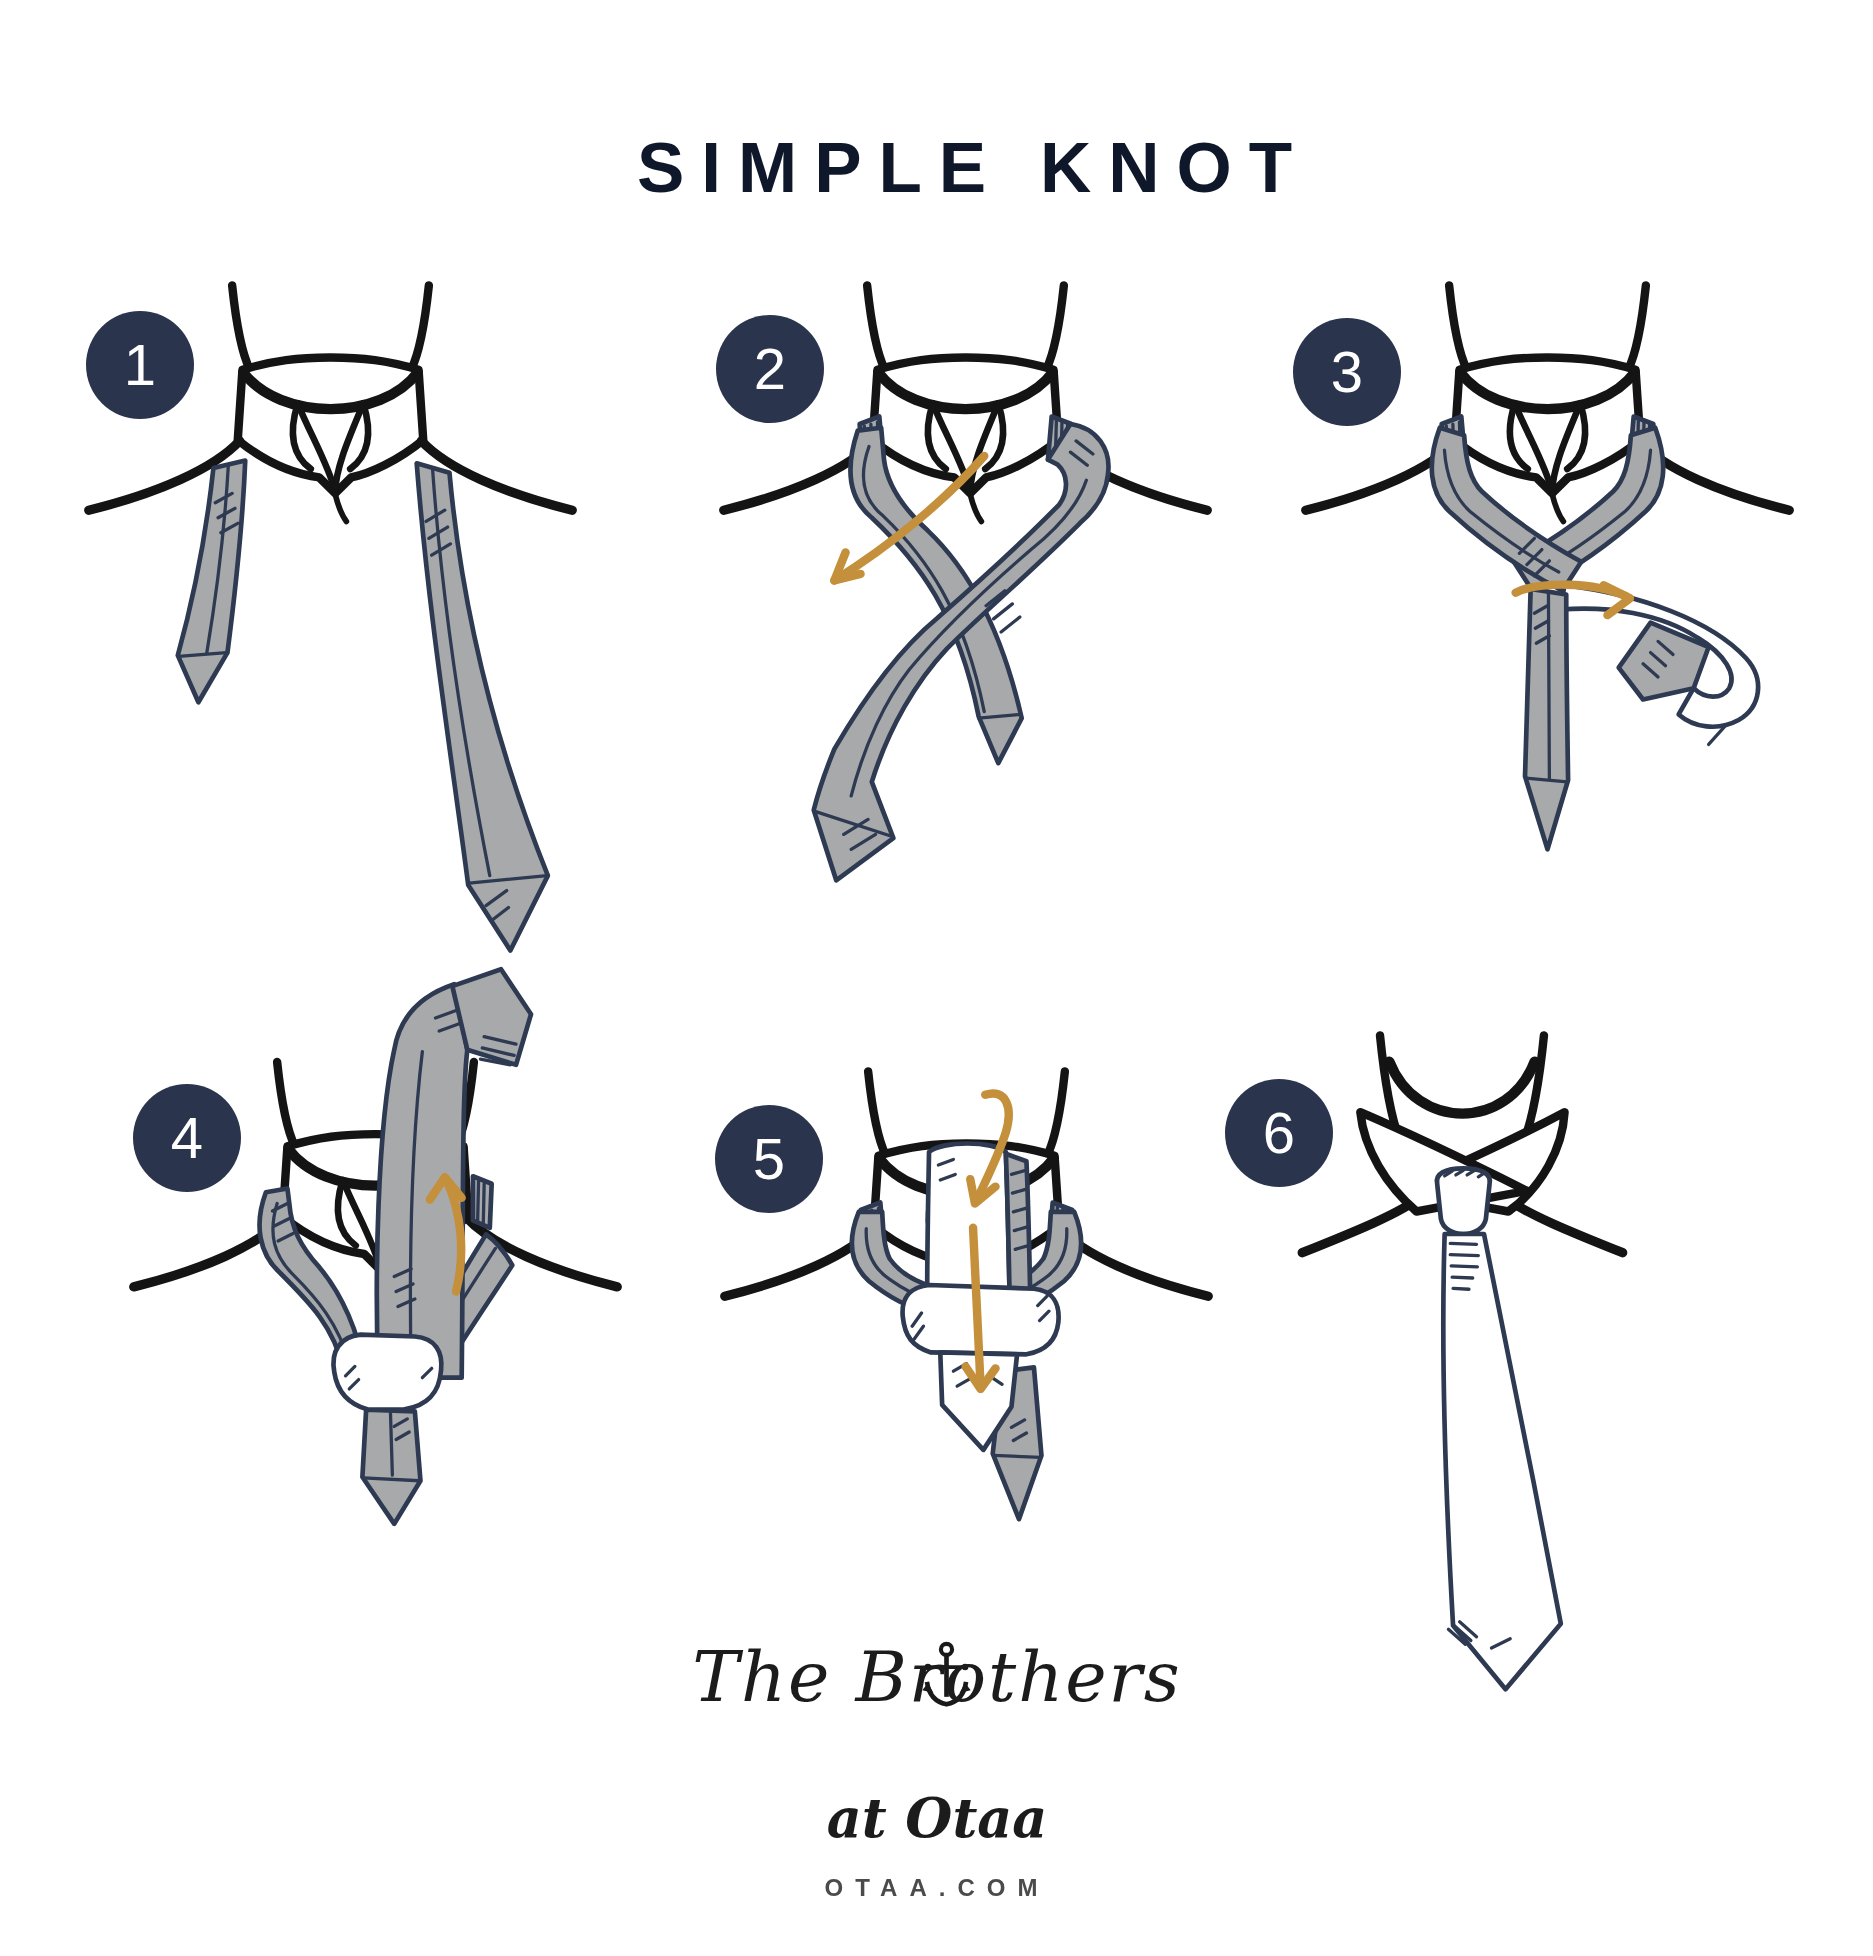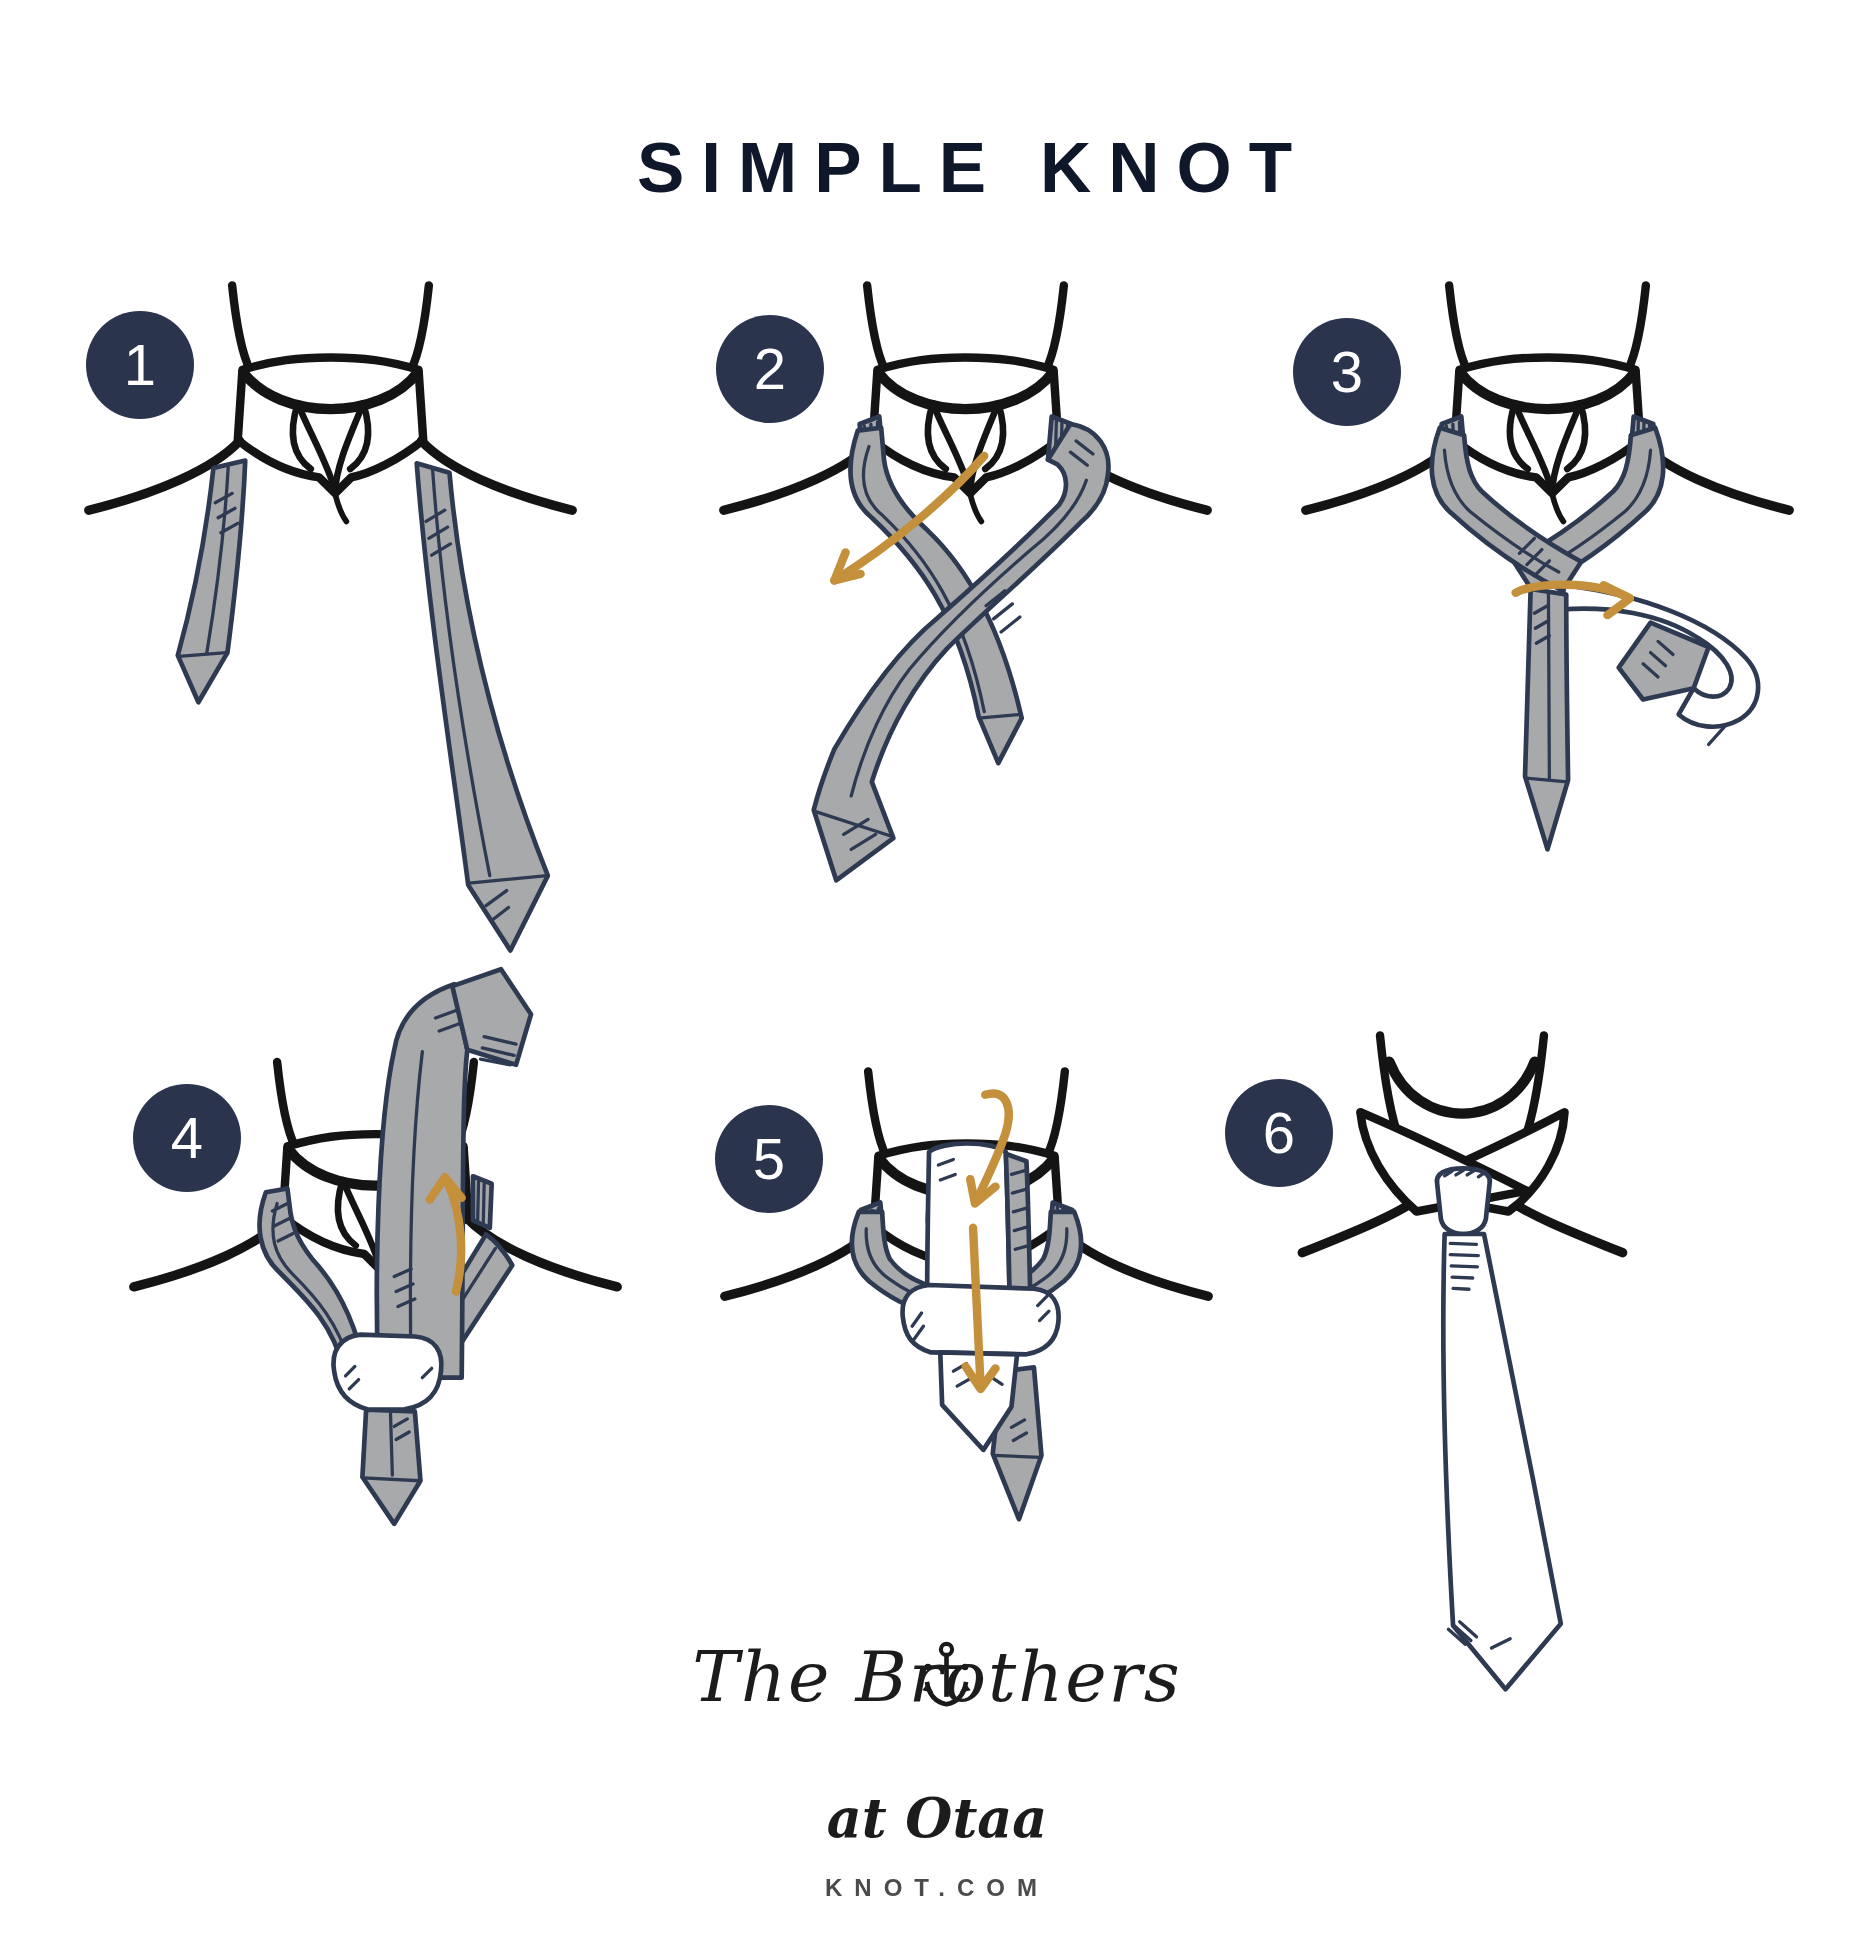--- a/index.html
+++ b/index.html
@@ -308,16 +308,16 @@
       <line x1="9" y1="28" x2="45" y2="28" stroke="#1a1a1a" stroke-width="4"></line>
       <circle cx="7" cy="28" r="3.5" fill="#1a1a1a"></circle>
       <circle cx="47" cy="28" r="3.5" fill="#1a1a1a"></circle>
       <path d="M6,44 C8,58 16,66 27,68 C38,66 46,58 48,44" fill="none" stroke="#1a1a1a" stroke-width="5"></path>
       <path d="M7,45 L1,53 L13,56 Z" fill="#1a1a1a"></path>
       <path d="M47,45 L53,53 L41,56 Z" fill="#1a1a1a"></path>
     </svg>
   </div>
   <div class="footer-script script1">The Brothers</div>
   <div class="footer-script script2">at Otaa</div>
-  <div class="website">KNOT.COM</div>
+  <div class="website">OTAA.COM</div>
 
 </div>
 
 
 </body></html>

